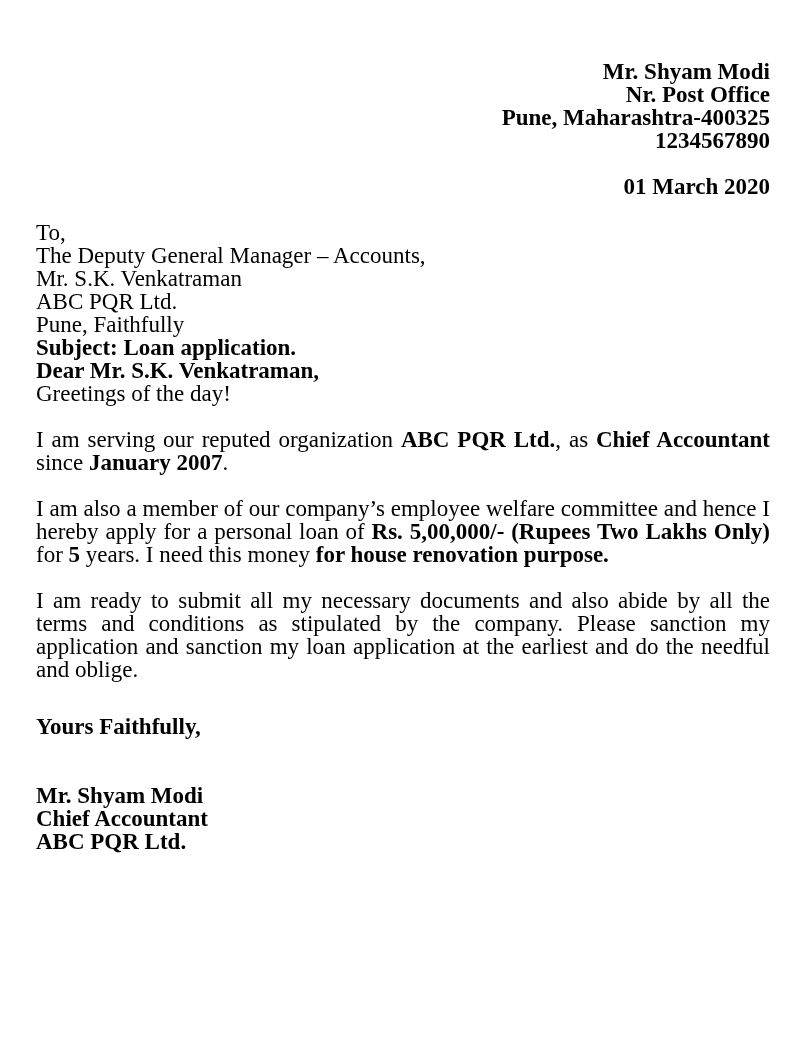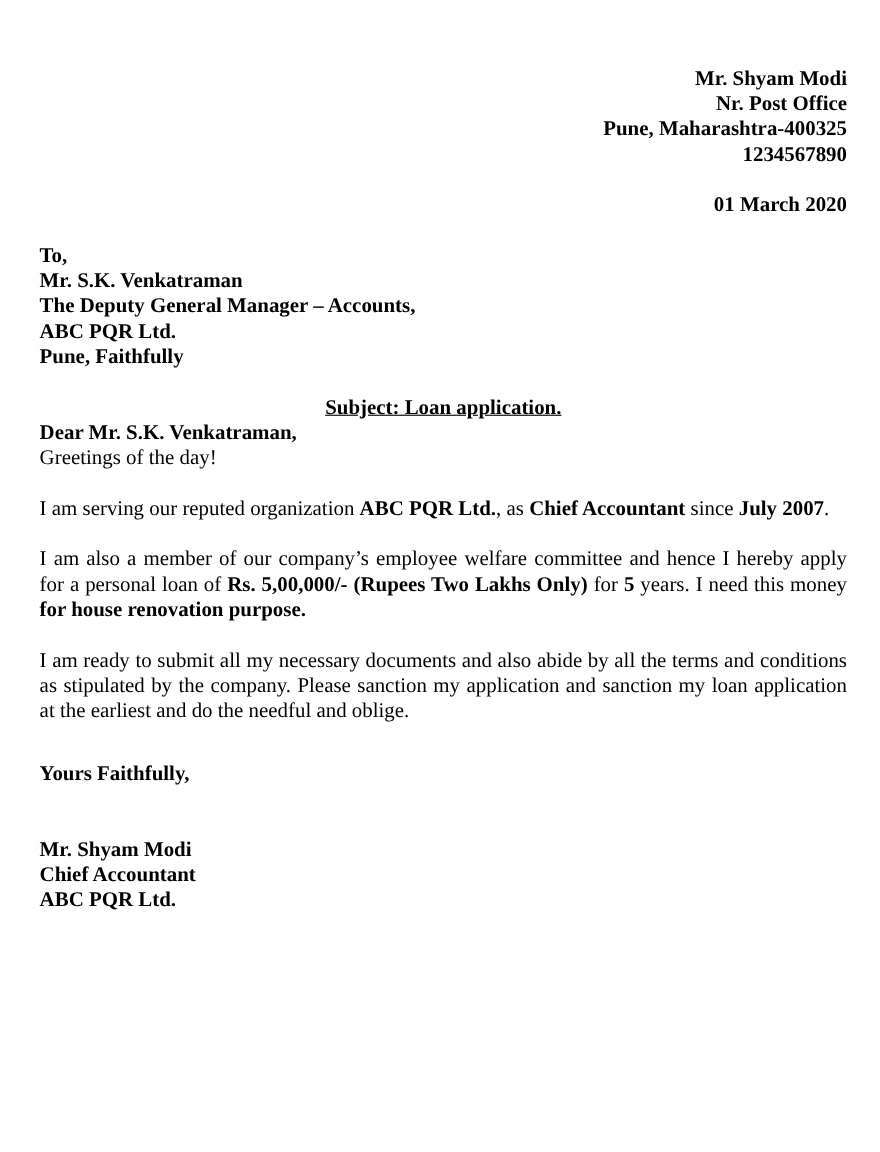--- a/index.html
+++ b/index.html
@@ -12,34 +12,31 @@
     color: #000000;
   }
   .page {
     position: relative;
     width: 800px;
     height: 1047px;
     background: #ffffff;
     box-sizing: border-box;
     padding: 60px 30px 20px 36px;
     overflow: hidden;
-    font-size: 19px;
+    font-size: 23px;
     line-height: 23px;
   }
   .line { margin: 0; }
   .bold { font-weight: 700; }
   .block-right { text-align: right; font-weight: 700; }
-  .block-left  { text-align: left;  font-weight: 700; }
+  .block-left  { text-align: left;  font-weight: 400; }
   .date-line { text-align: right; font-weight: 700; margin-top: 23px; }
   .recipient { margin-top: 23px; }
   .subject-line {
-    text-align: center;
     font-weight: 700;
-    margin-top: 23px;
-    text-decoration: underline;
   }
   .salutation {
     font-weight: 700;
   }
   .greeting { }
   .para {
     margin-top: 23px;
     text-align: justify;
   }
   .thanks { margin-top: 46px; }
@@ -61,33 +58,33 @@
       <div class="line">Mr. Shyam Modi</div>
       <div class="line">Nr. Post Office</div>
       <div class="line">Pune, Maharashtra-400325</div>
       <div class="line">1234567890</div>
     </div>
 
   <div class="date-line">01 March 2020</div>
 
   <div class="block-left recipient">
       <div class="line">To,</div>
+      <div class="line">The Deputy General Manager – Accounts,</div>
       <div class="line">Mr. S.K. Venkatraman</div>
-      <div class="line">The Deputy General Manager – Accounts,</div>
       <div class="line">ABC PQR Ltd.</div>
       <div class="line">Pune, Faithfully</div>
     </div>
 
   <div class="subject-line">Subject: Loan application.</div>
 
   <div class="salutation">Dear Mr. S.K. Venkatraman,</div>
 
   <div class="greeting">Greetings of the day!</div>
 
-  <div class="para"><span>I am serving our reputed organization </span><span class="bold">ABC PQR Ltd.</span><span>, as </span><span class="bold">Chief Accountant</span><span> since </span><span class="bold">July 2007</span><span>.</span></div>
+  <div class="para"><span>I am serving our reputed organization </span><span class="bold">ABC PQR Ltd.</span><span>, as </span><span class="bold">Chief Accountant</span><span> since </span><span class="bold">January 2007</span><span>.</span></div>
 
   <div class="para"><span>I am also a member of our company’s employee welfare committee and hence I hereby apply for a personal loan of </span><span class="bold">Rs. 5,00,000/- (Rupees Two Lakhs Only)</span><span> for </span><span class="bold">5</span><span> years. I need this money </span><span class="bold">for house renovation purpose.</span></div>
 
   <div class="para"><span>I am ready to submit all my necessary documents and also abide by all the terms and conditions as stipulated by the company. Please sanction my application and sanction my loan application at the earliest and do the needful and oblige.</span></div>
 
 
   <div class="closing">Yours Faithfully,</div>
 
   <div class="signature">
       <div class="line">Mr. Shyam Modi</div>

